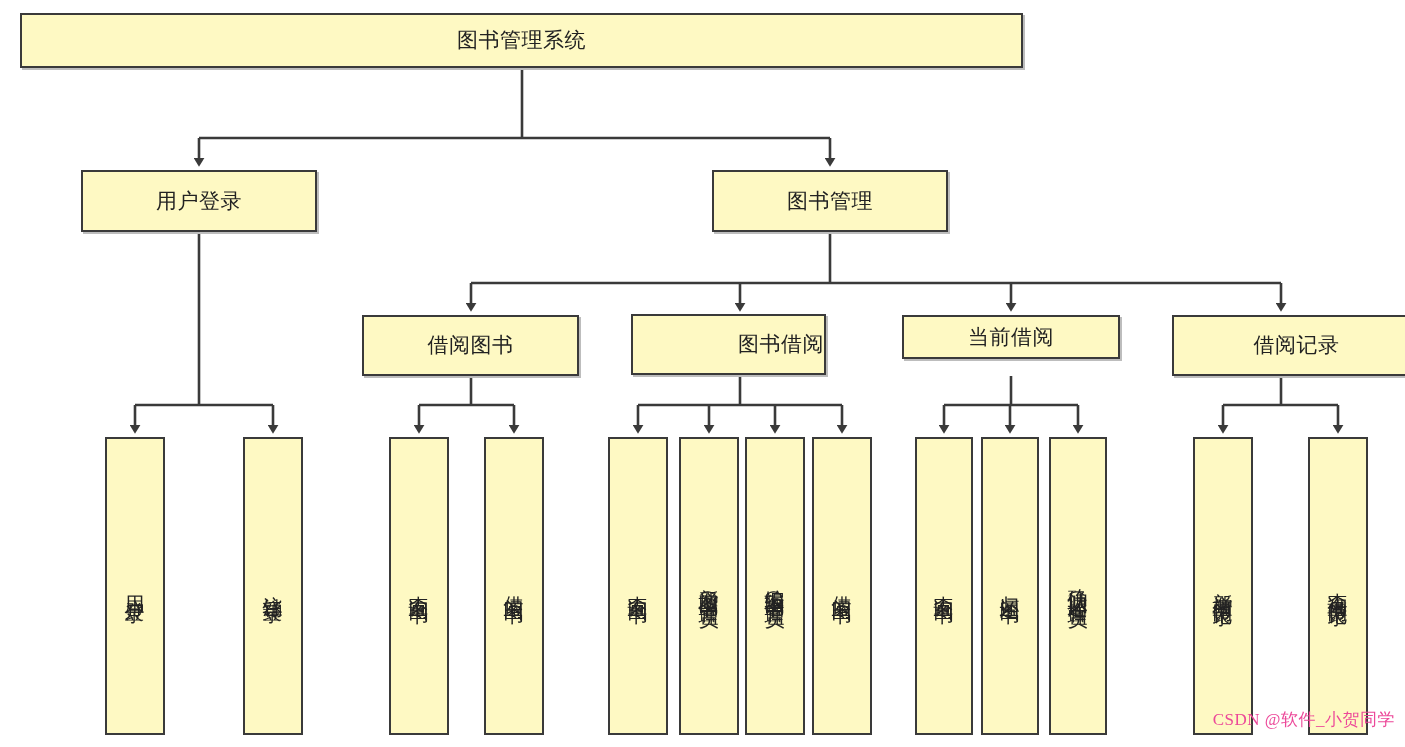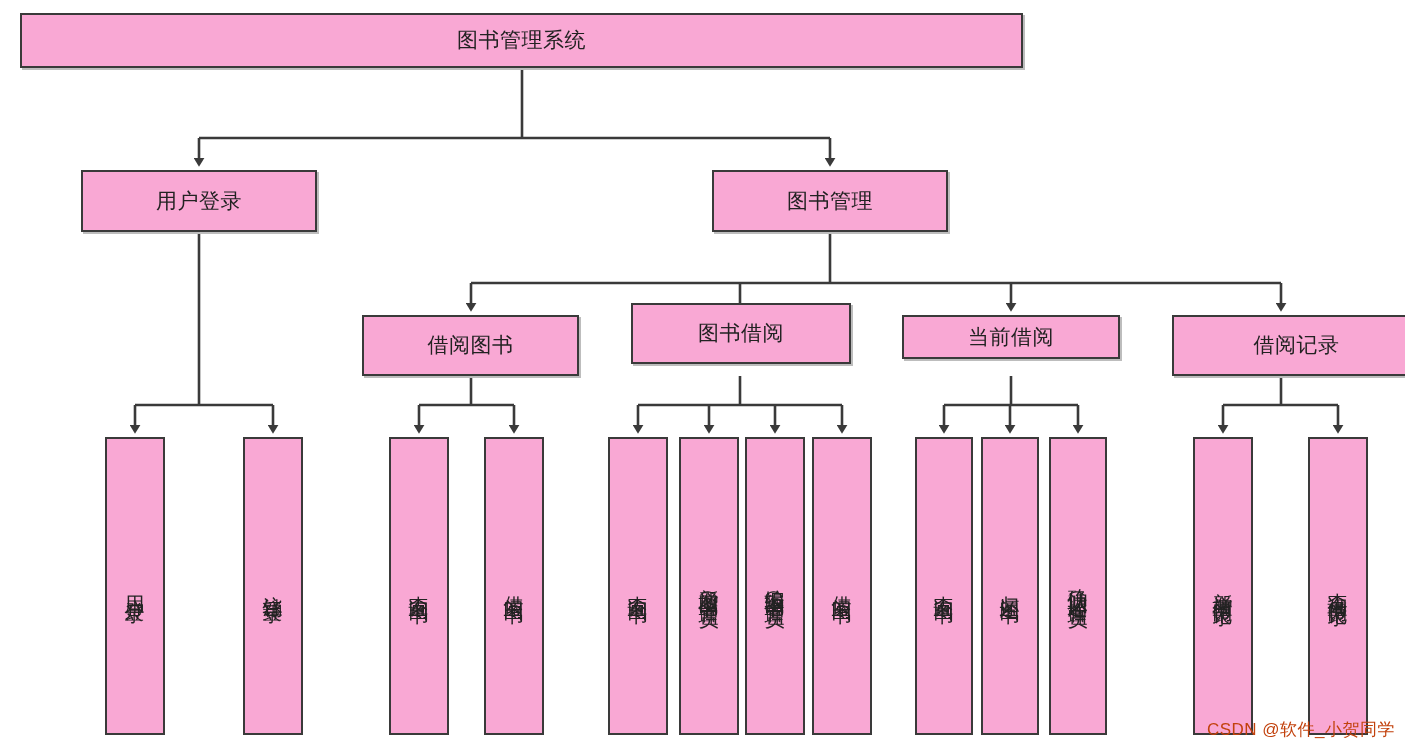--- a/index.html
+++ b/index.html
@@ -13,21 +13,21 @@
   #stage {
     position: relative;
     width: 1405px;
     height: 747px;
     background: #ffffff;
     overflow: hidden;
   }
   .node {
     position: absolute;
     box-sizing: border-box;
-    background: #f9a8d4;
+    background: #fef9c3;
     border: 2px solid #3a3a3a;
     display: flex;
     align-items: center;
     justify-content: center;
     color: #1a1a1a;
   }
   .node.shadowed {
     box-shadow: 2px 2px 0 0 #bdbdbd;
   }
   .node-label {
@@ -53,25 +53,26 @@
     position: absolute;
     left: 0;
     top: 0;
     width: 1405px;
     height: 747px;
     pointer-events: none;
   }
   .watermark {
     position: absolute;
     right: 10px;
-    bottom: 6px;
+    bottom: 16px;
     font-size: 17px;
-    color: #c2410c;
+    color: #ec4899;
     letter-spacing: 0.5px;
     white-space: nowrap;
+    font-family: Liberation Serif, serif;
   }
 </style>
 </head>
 <body>
 
 <div id="stage">
 
   <svg id="wires" viewBox="0 0 1405 747" xmlns="http://www.w3.org/2000/svg">
     <defs>
       <marker id="arrow" markerWidth="9" markerHeight="11" refX="1.2" refY="5.5" orient="auto" markerUnits="userSpaceOnUse">
@@ -121,21 +122,21 @@
       </div>
       <div class="node shadowed" style="left: 81px; top: 170px; width: 236px; height: 62px;">
         <span class="node-label">用户登录</span>
       </div>
       <div class="node shadowed" style="left: 712px; top: 170px; width: 236px; height: 62px;">
         <span class="node-label">图书管理</span>
       </div>
       <div class="node shadowed" style="left: 362px; top: 315px; width: 217px; height: 61px;">
         <span class="node-label">借阅图书</span>
       </div>
-      <div class="node shadowed" style="left: 631px; top: 303px; width: 220px; height: 61px;">
+      <div class="node shadowed" style="left: 631px; top: 314px; width: 195px; height: 61px; justify-content: flex-end;">
         <span class="node-label">图书借阅</span>
       </div>
       <div class="node shadowed" style="left: 902px; top: 315px; width: 218px; height: 44px;">
         <span class="node-label">当前借阅</span>
       </div>
       <div class="node shadowed" style="left: 1172px; top: 315px; width: 249px; height: 61px;">
         <span class="node-label">借阅记录</span>
       </div>
       <div class="node leaf" style="left: 105px; top: 437px; width: 60px; height: 298px;">
         <span class="node-label">用户登录</span>

